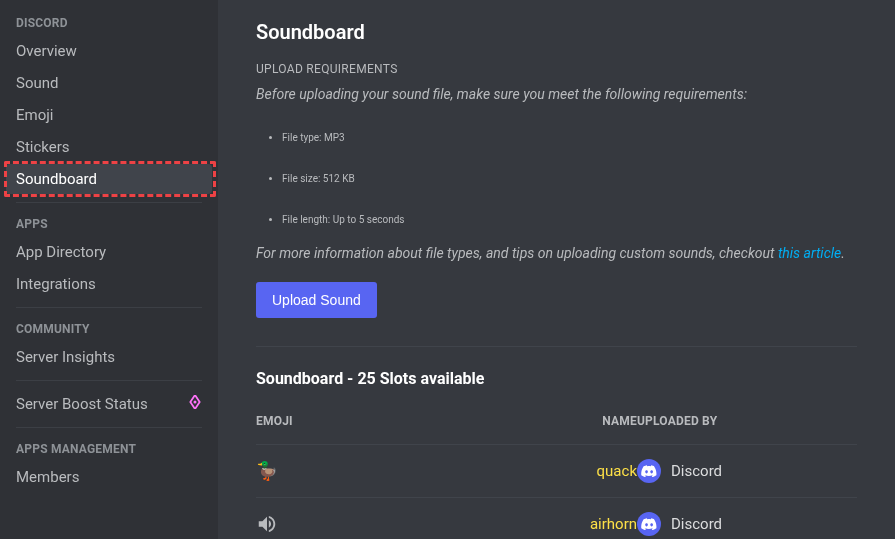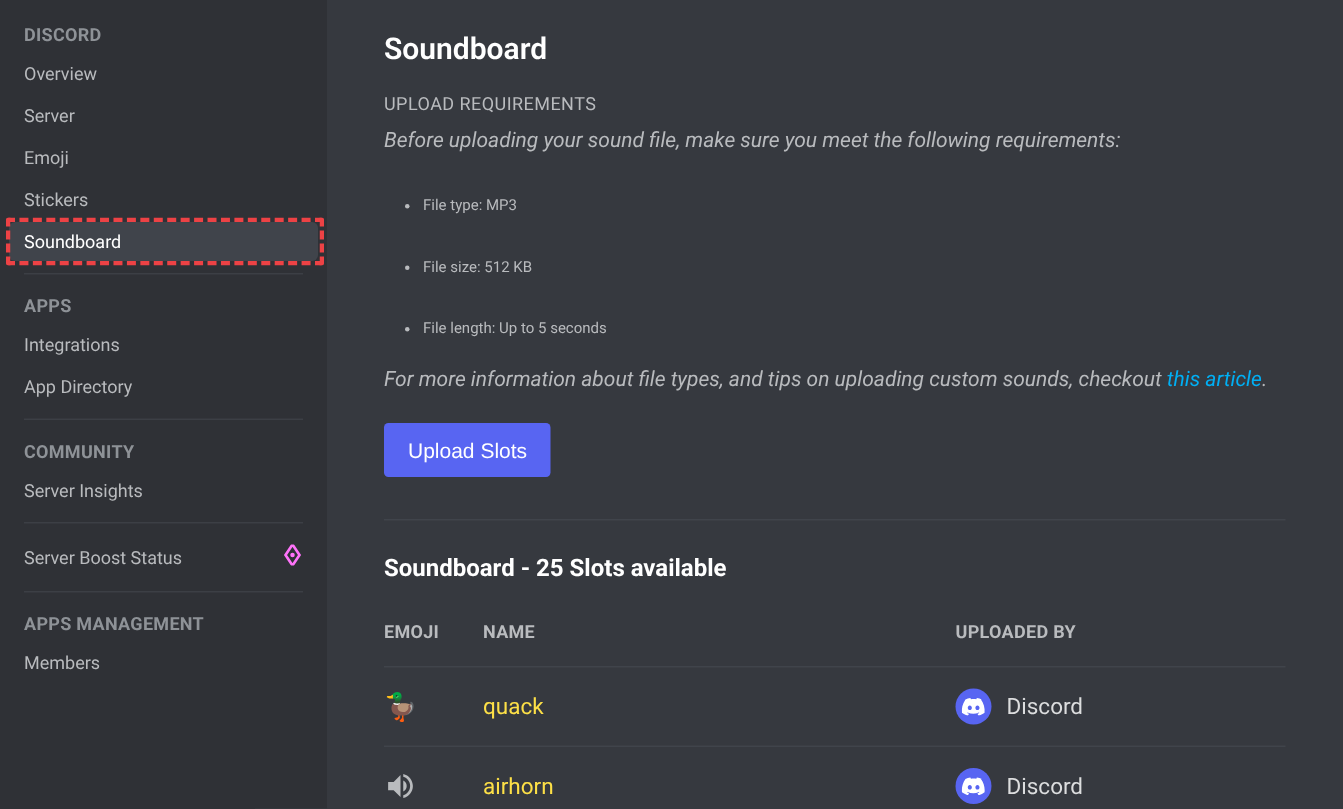--- a/index.html
+++ b/index.html
@@ -20,21 +20,21 @@
       flex-shrink: 0;
     }
     .section-header {
       font-size: 12px;
       font-weight: 700;
       color: #8e9297;
       padding: 6px 10px 4px 10px;
       letter-spacing: 0.2px;
     }
     .nav-item {
-      font-size: 12px;
+      font-size: 15px;
       color: #b9bbbe;
       padding: 6px 10px;
       border-radius: 4px;
       cursor: pointer;
       margin: 2px 0;
       display: flex;
       align-items: center;
       justify-content: space-between;
       text-align: right;
     }
@@ -127,21 +127,21 @@
     }
     .table-head {
       display: flex;
       font-size: 12px;
       font-weight: 700;
       color: #b9bbbe;
       letter-spacing: 0.2px;
       margin-bottom: 16px;
     }
     .col-emoji { width: 66px; }
-    .col-name { flex: 1; }
+    .col-name { flex: 1; text-align: right; }
     .col-uploaded { width: 220px; }
     .row {
       display: flex;
       align-items: center;
       padding: 14px 0;
       border-top: 1px solid #40444b;
     }
     .row:first-of-type { border-top: 1px solid #40444b; }
     .row .col-emoji { font-size: 18px; display:flex; align-items:center; }
     .row .col-name { font-size: 15px; color: #fde047; }
@@ -167,32 +167,32 @@
       height: 22px;
       color: #b9bbbe;
     }
   </style>
 </head>
 <body>
 
 <div class="sidebar">
   <div class="section-header">DISCORD</div>
   <div class="nav-item">Overview</div>
-  <div class="nav-item">Server</div>
+  <div class="nav-item">Sound</div>
   <div class="nav-item">Emoji</div>
   <div class="nav-item">Stickers</div>
   <div class="nav-item active highlighted">
     <span>Soundboard</span>
     <div class="highlight-box"></div>
   </div>
   <div class="divider"></div>
 
   <div class="section-header">APPS</div>
+  <div class="nav-item">App Directory</div>
   <div class="nav-item">Integrations</div>
-  <div class="nav-item">App Directory</div>
   <div class="divider"></div>
 
   <div class="section-header">COMMUNITY</div>
   <div class="nav-item">Server Insights</div>
   <div class="divider"></div>
 
   <div class="nav-item">
     <span>Server Boost Status</span>
     <span>
       <svg class="boost-icon" viewBox="0 0 8 12">
@@ -212,21 +212,21 @@
   <div class="sub-title">UPLOAD REQUIREMENTS</div>
   <p class="desc">Before uploading your sound file, make sure you meet the following requirements:</p>
   <ul class="req-list">
     <li>File type: MP3</li>
     <li>File size: 512 KB</li>
     <li>File length: Up to 5 seconds</li>
   </ul>
   <p class="desc">
     <span>For more information about file types, and tips on uploading custom sounds, checkout </span><span class="link">this article</span><span>.</span>
   </p>
-  <button class="upload-btn">Upload Slots</button>
+  <button class="upload-btn">Upload Sound</button>
 
   <div class="hr"></div>
 
   <div class="slots-title">Soundboard - 25 Slots available</div>
 
   <div class="table-head">
     <div class="col-emoji">EMOJI</div>
     <div class="col-name">NAME</div>
     <div class="col-uploaded">UPLOADED BY</div>
   </div>

